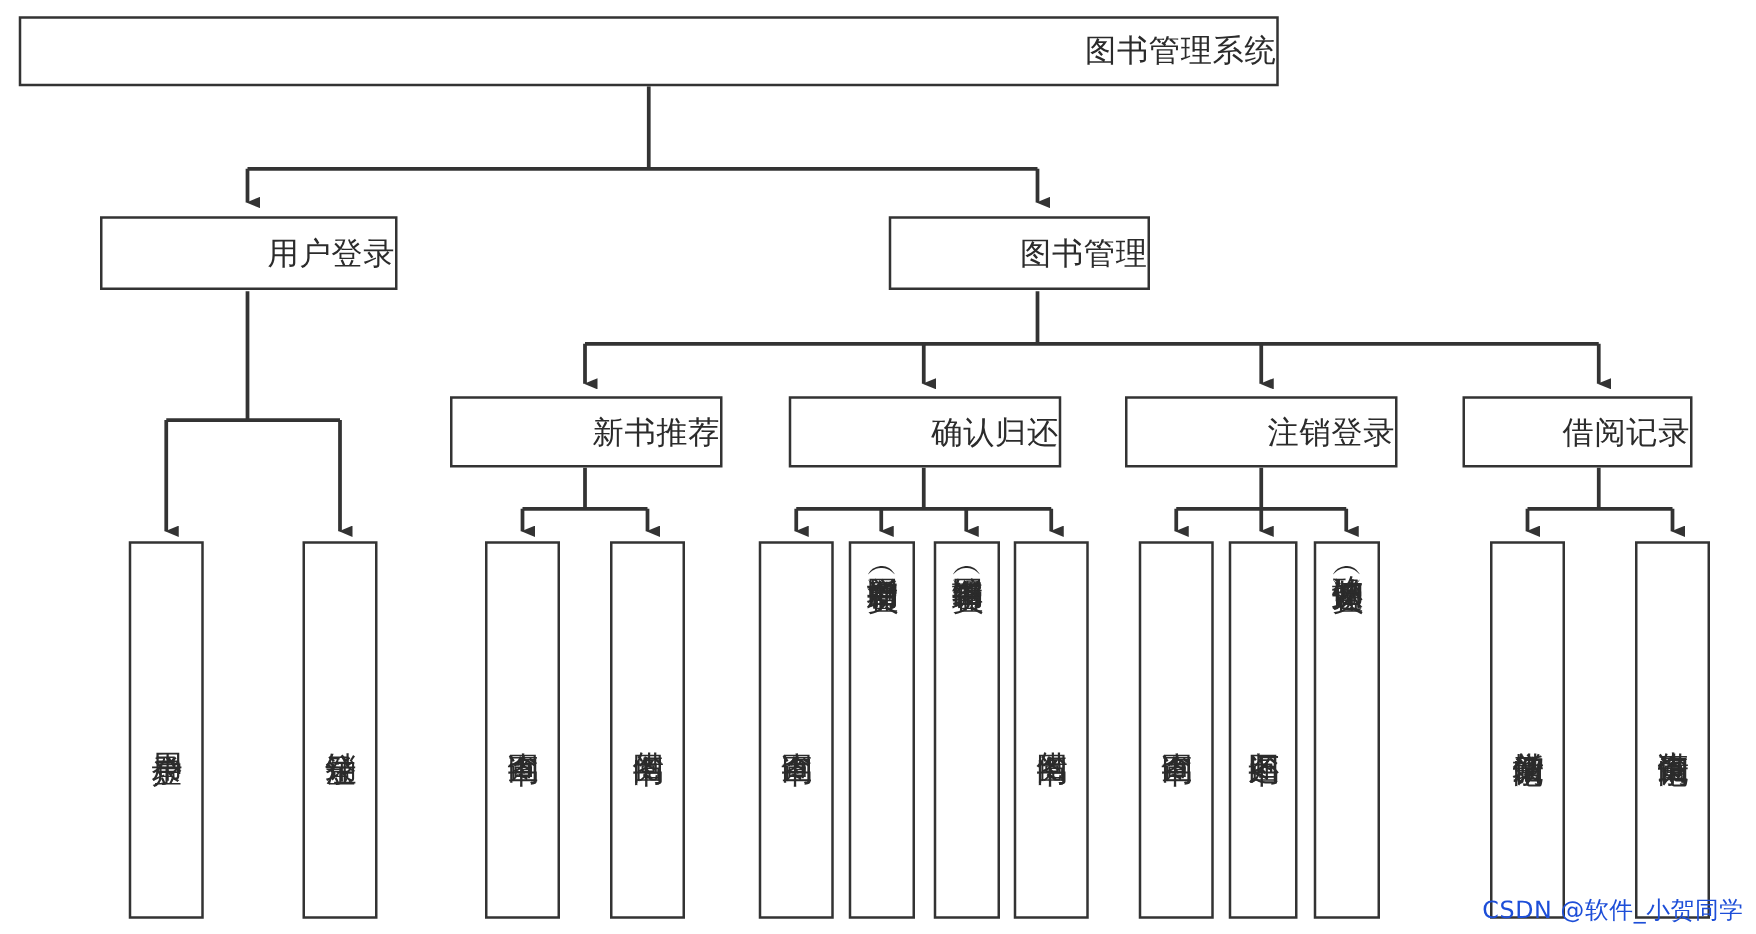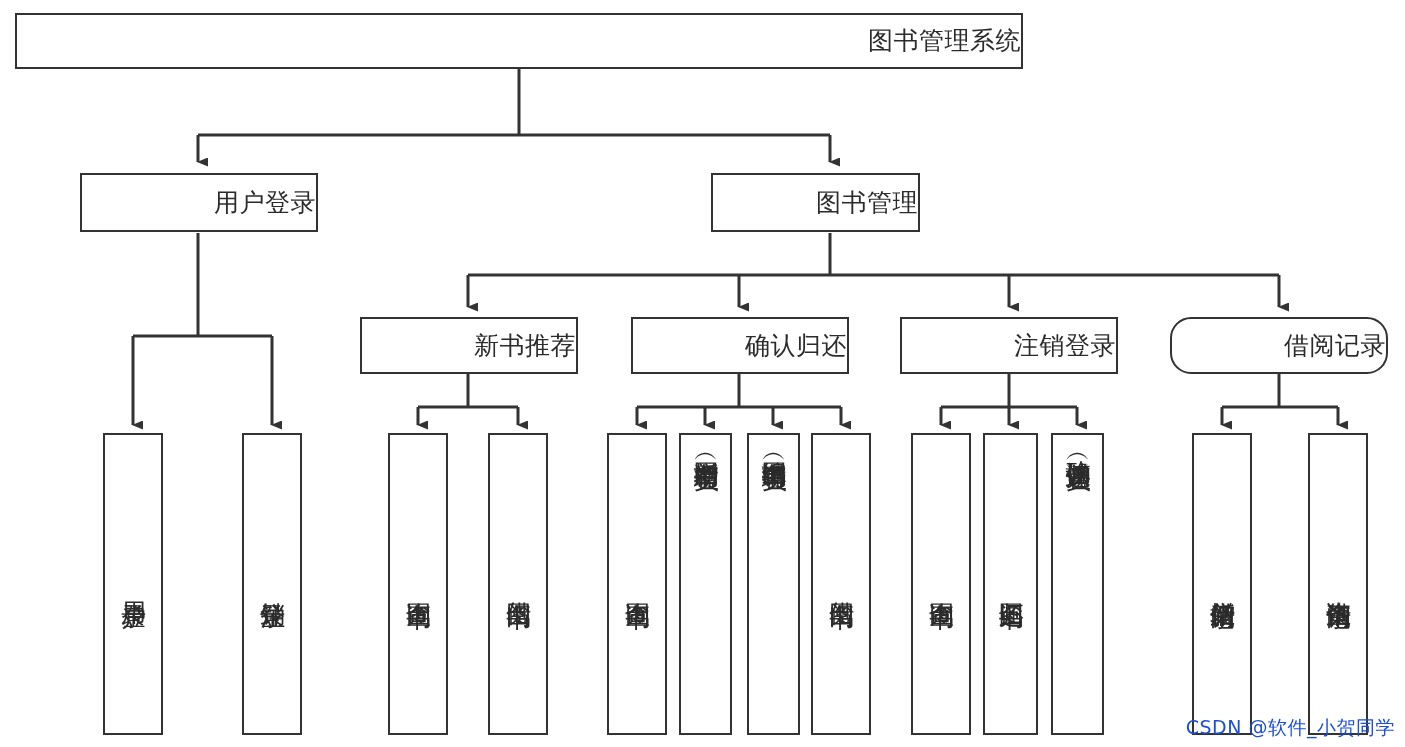--- a/index.html
+++ b/index.html
@@ -154,21 +154,21 @@
   </div>
 
   <div class="node h" style="left:631px; top:317px; width:218px; height:57px;">
     <span class="node-label">确认归还</span>
   </div>
 
   <div class="node h" style="left:900px; top:317px; width:218px; height:57px;">
     <span class="node-label">注销登录</span>
   </div>
 
-  <div class="node h" style="left:1170px; top:317px; width:218px; height:57px;border-radius:21px;">
+  <div class="node h" style="left:1170px; top:317px; width:184px; height:57px;">
     <span class="node-label">借阅记录</span>
   </div>
 
   <div class="node v centered" style="left:103px; top:433px; width:60px; height:302px;">
     <span class="node-label">用户登录</span>
   </div>
 
   <div class="node v centered" style="left:242px; top:433px; width:60px; height:302px;">
     <span class="node-label">注销登录</span>
   </div>

